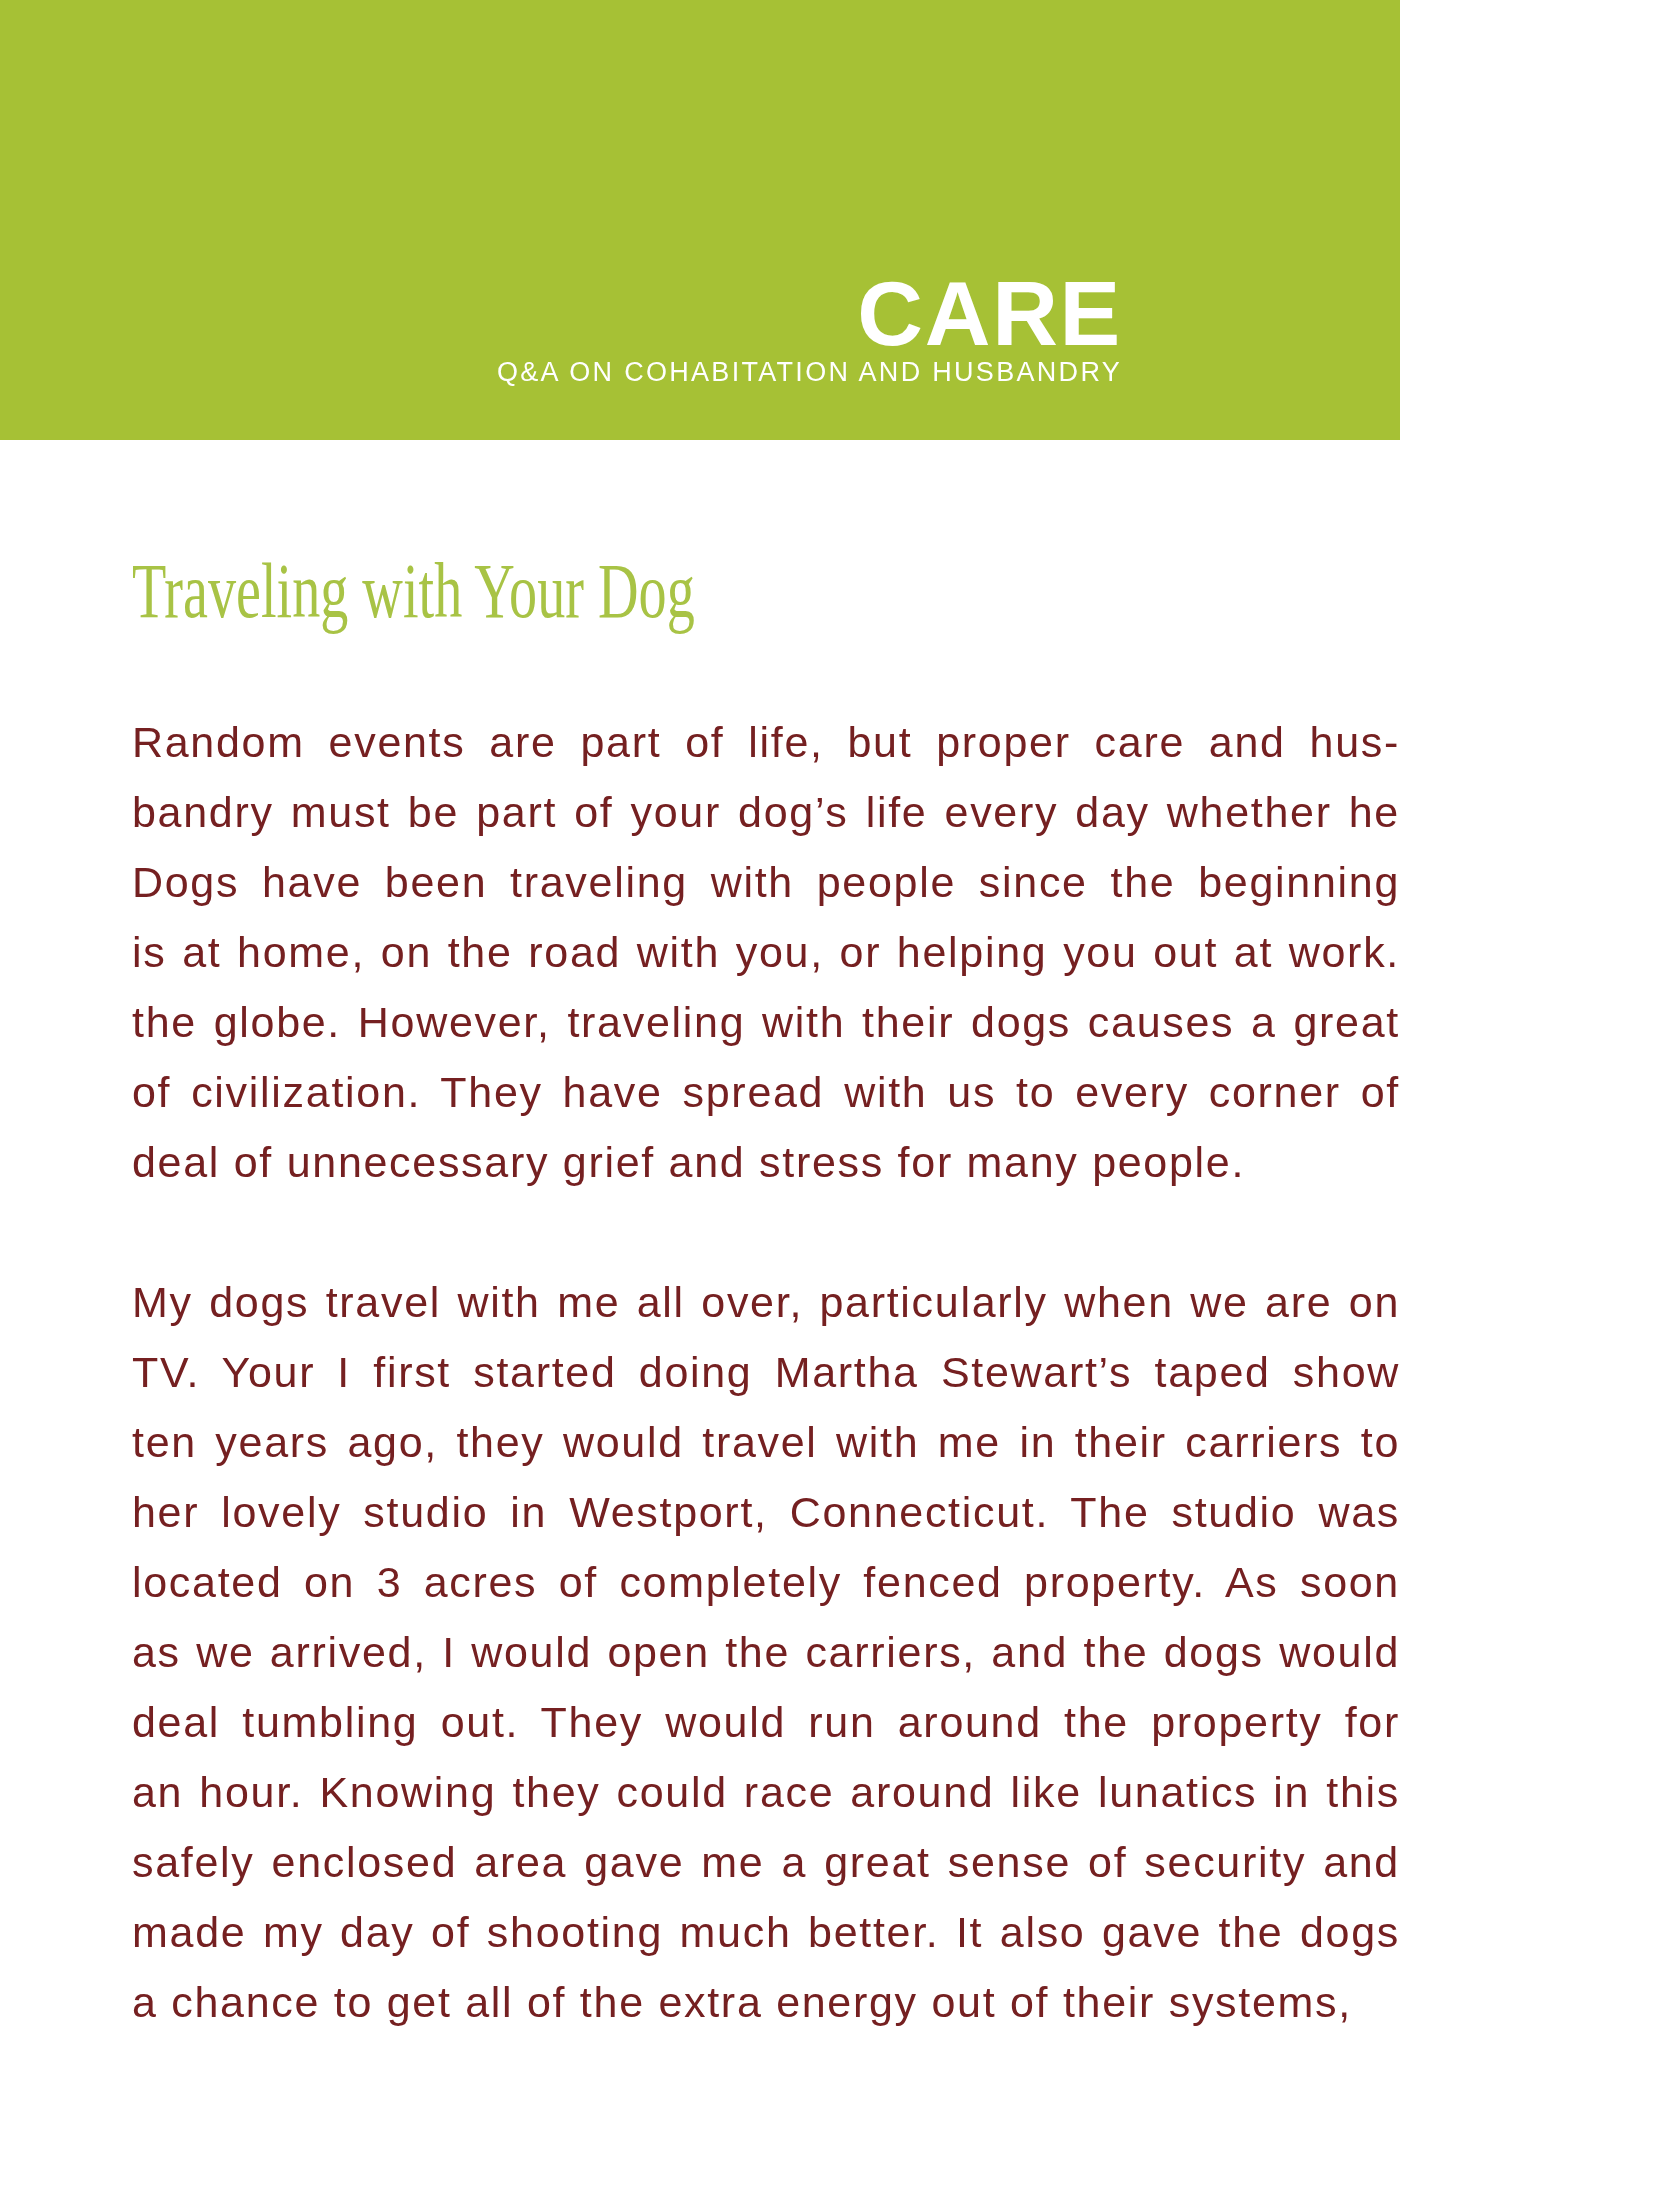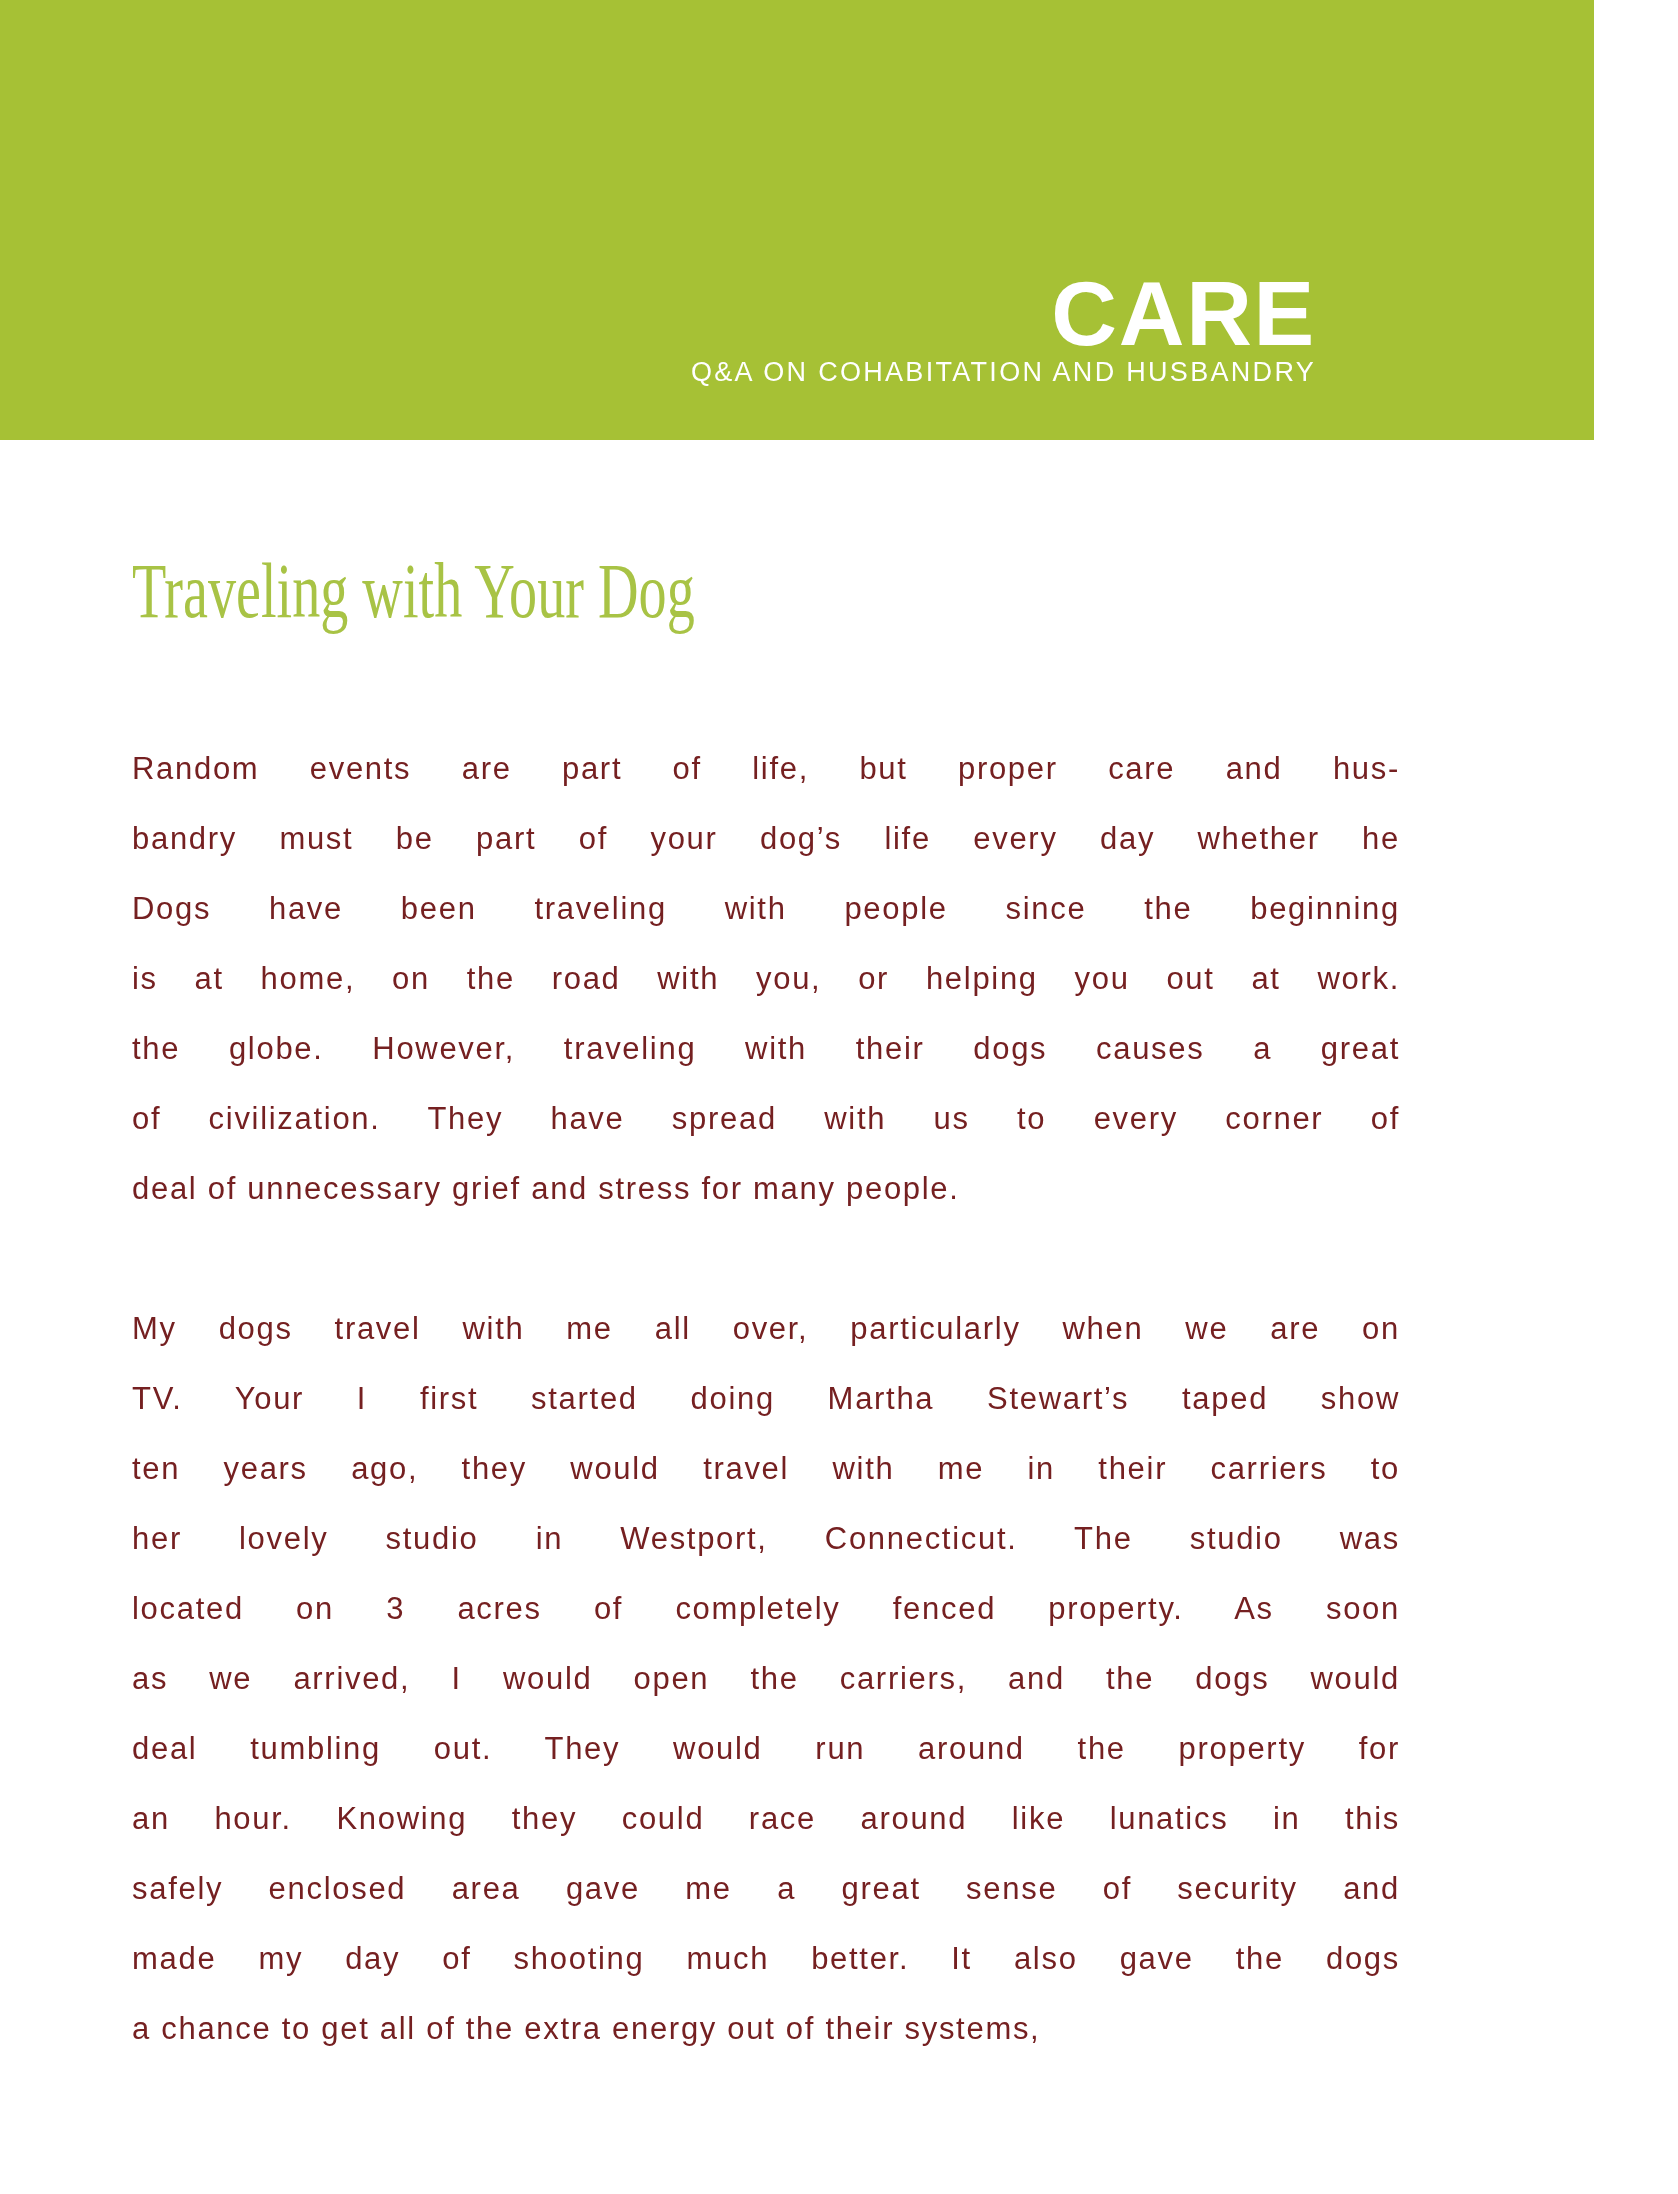--- a/index.html
+++ b/index.html
@@ -11,21 +11,21 @@
     width: 1678px;
     height: 2194px;
     background: #ffffff;
     font-family: "Liberation Sans", sans-serif;
     overflow: hidden;
   }
   .band {
     position: absolute;
     top: 0;
     left: 0;
-    width: 1594px;
+    width: 1400px;
     height: 440px;
   }
   .band-title {
     position: absolute;
     top: 268px;
     right: 278px;
     font-size: 91px;
     line-height: 1;
     font-weight: bold;
     letter-spacing: 1.7px;
@@ -51,23 +51,23 @@
     font-weight: normal;
     font-size: 78px;
     line-height: 1;
     white-space: nowrap;
     transform: scaleX(0.72);
     transform-origin: 0 0;
   }
   .body-text {
     position: absolute;
     left: 132px;
-    top: 734px;
+    top: 707px;
     width: 1268px;
-    font-size: 31px;
+    font-size: 43px;
     line-height: 70px;
     letter-spacing: 1.7px;
   }
   .paragraph {
     margin: 0 0 70px 0;
   }
   .line {
     text-align: justify;
     text-align-last: justify;
   }

